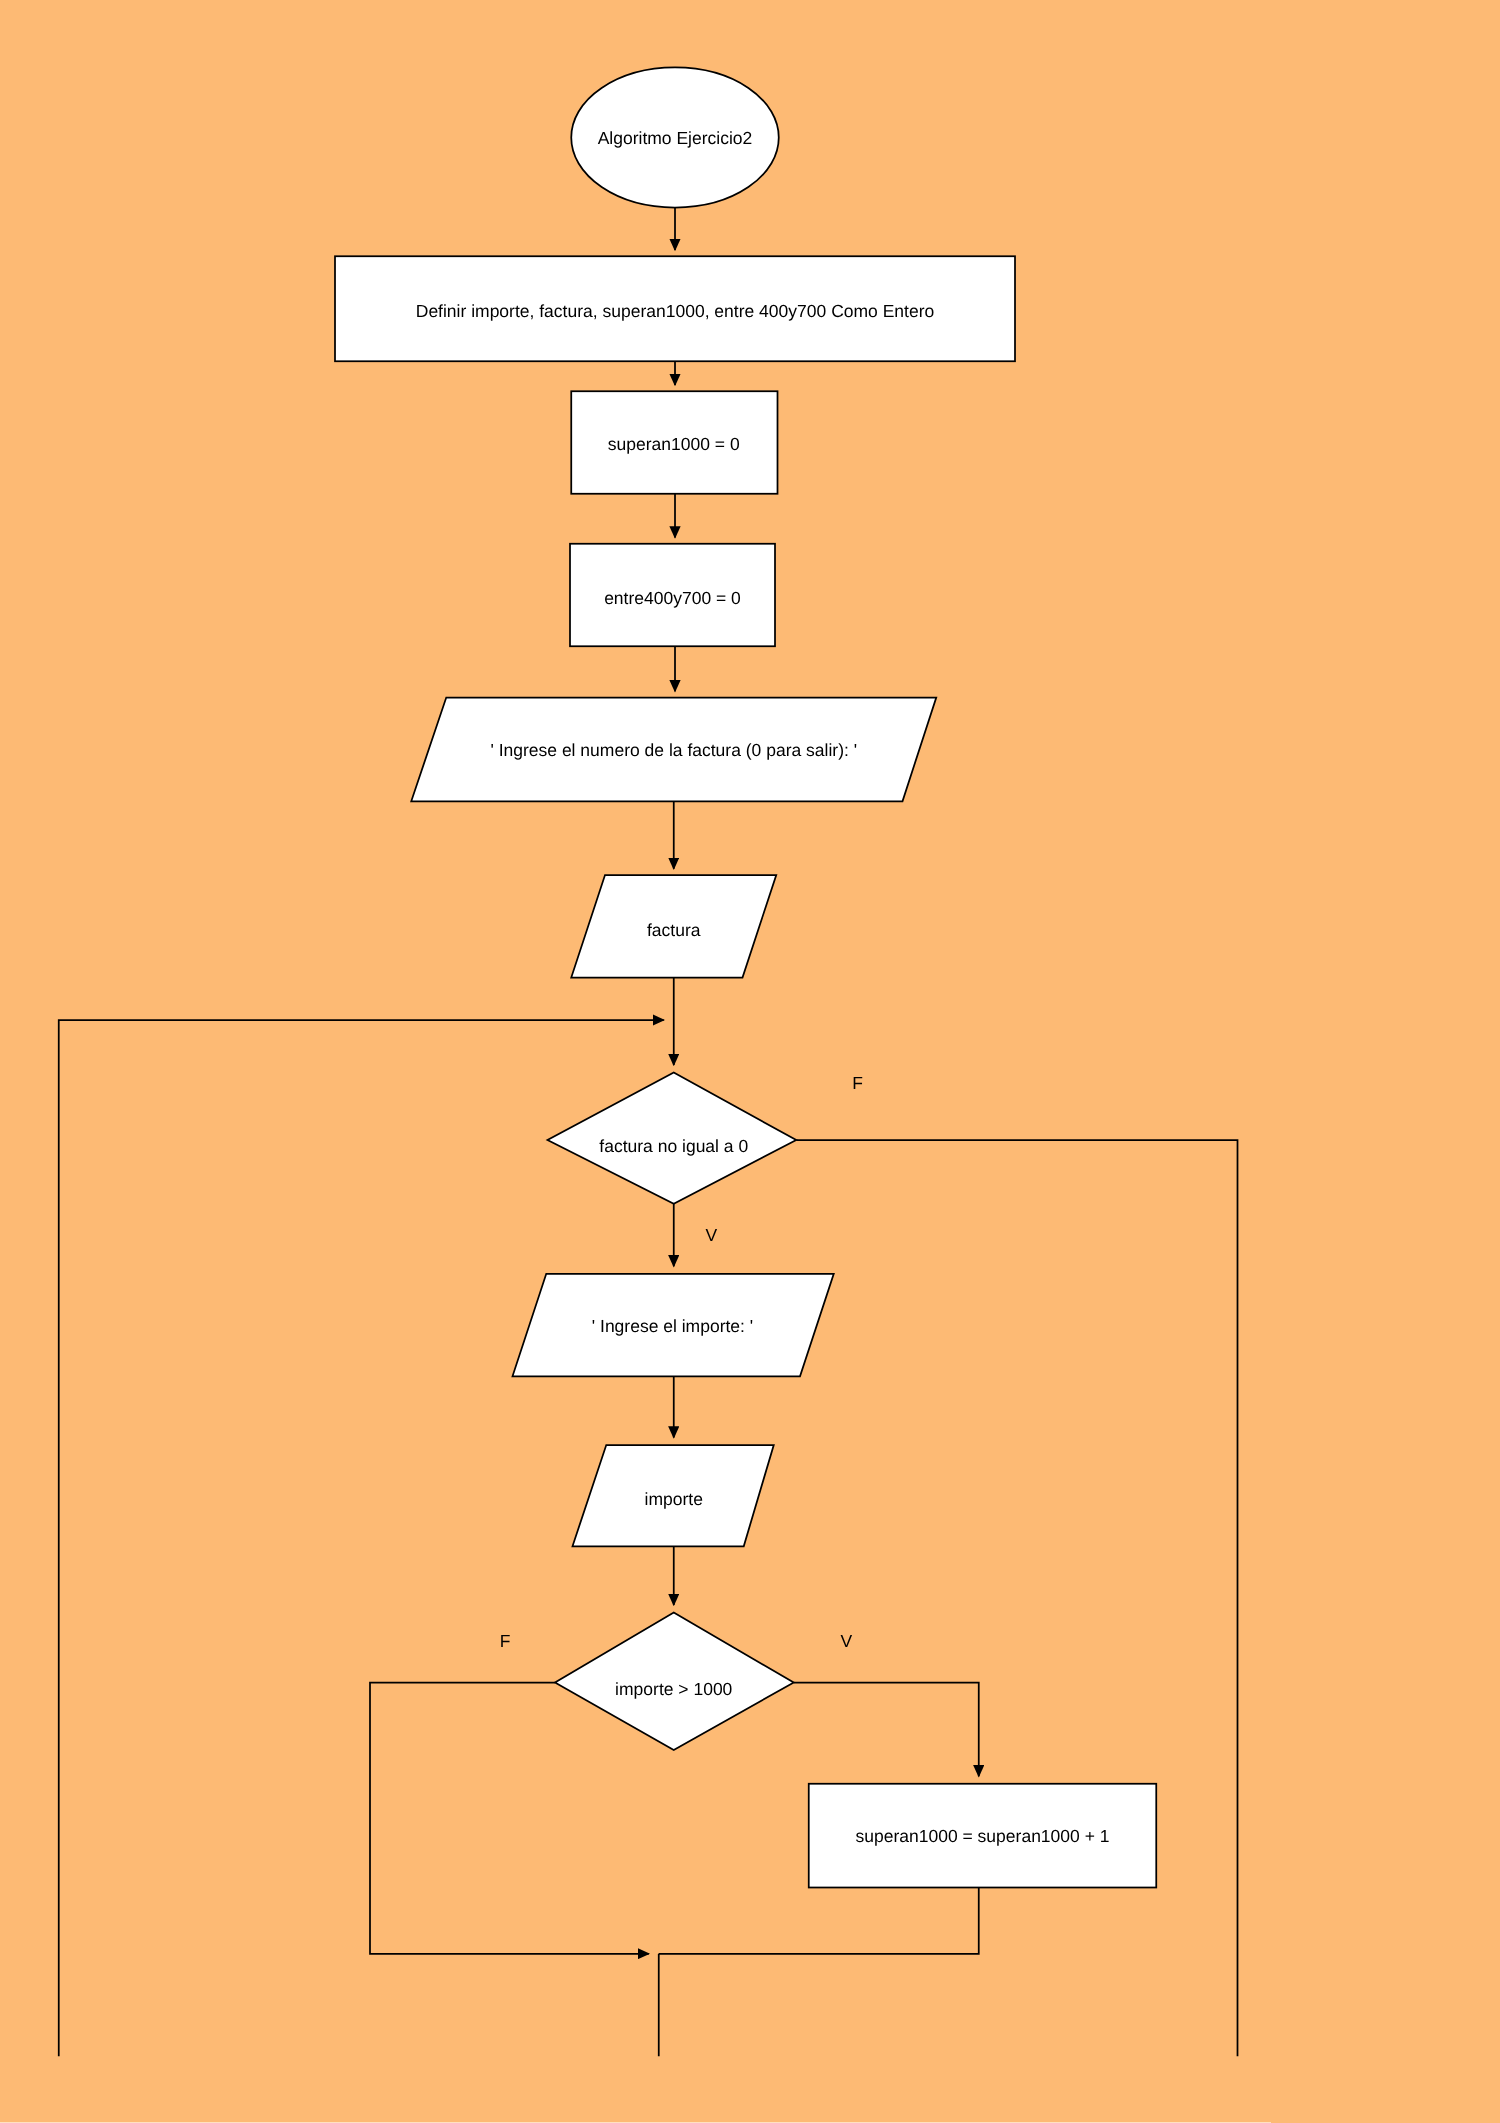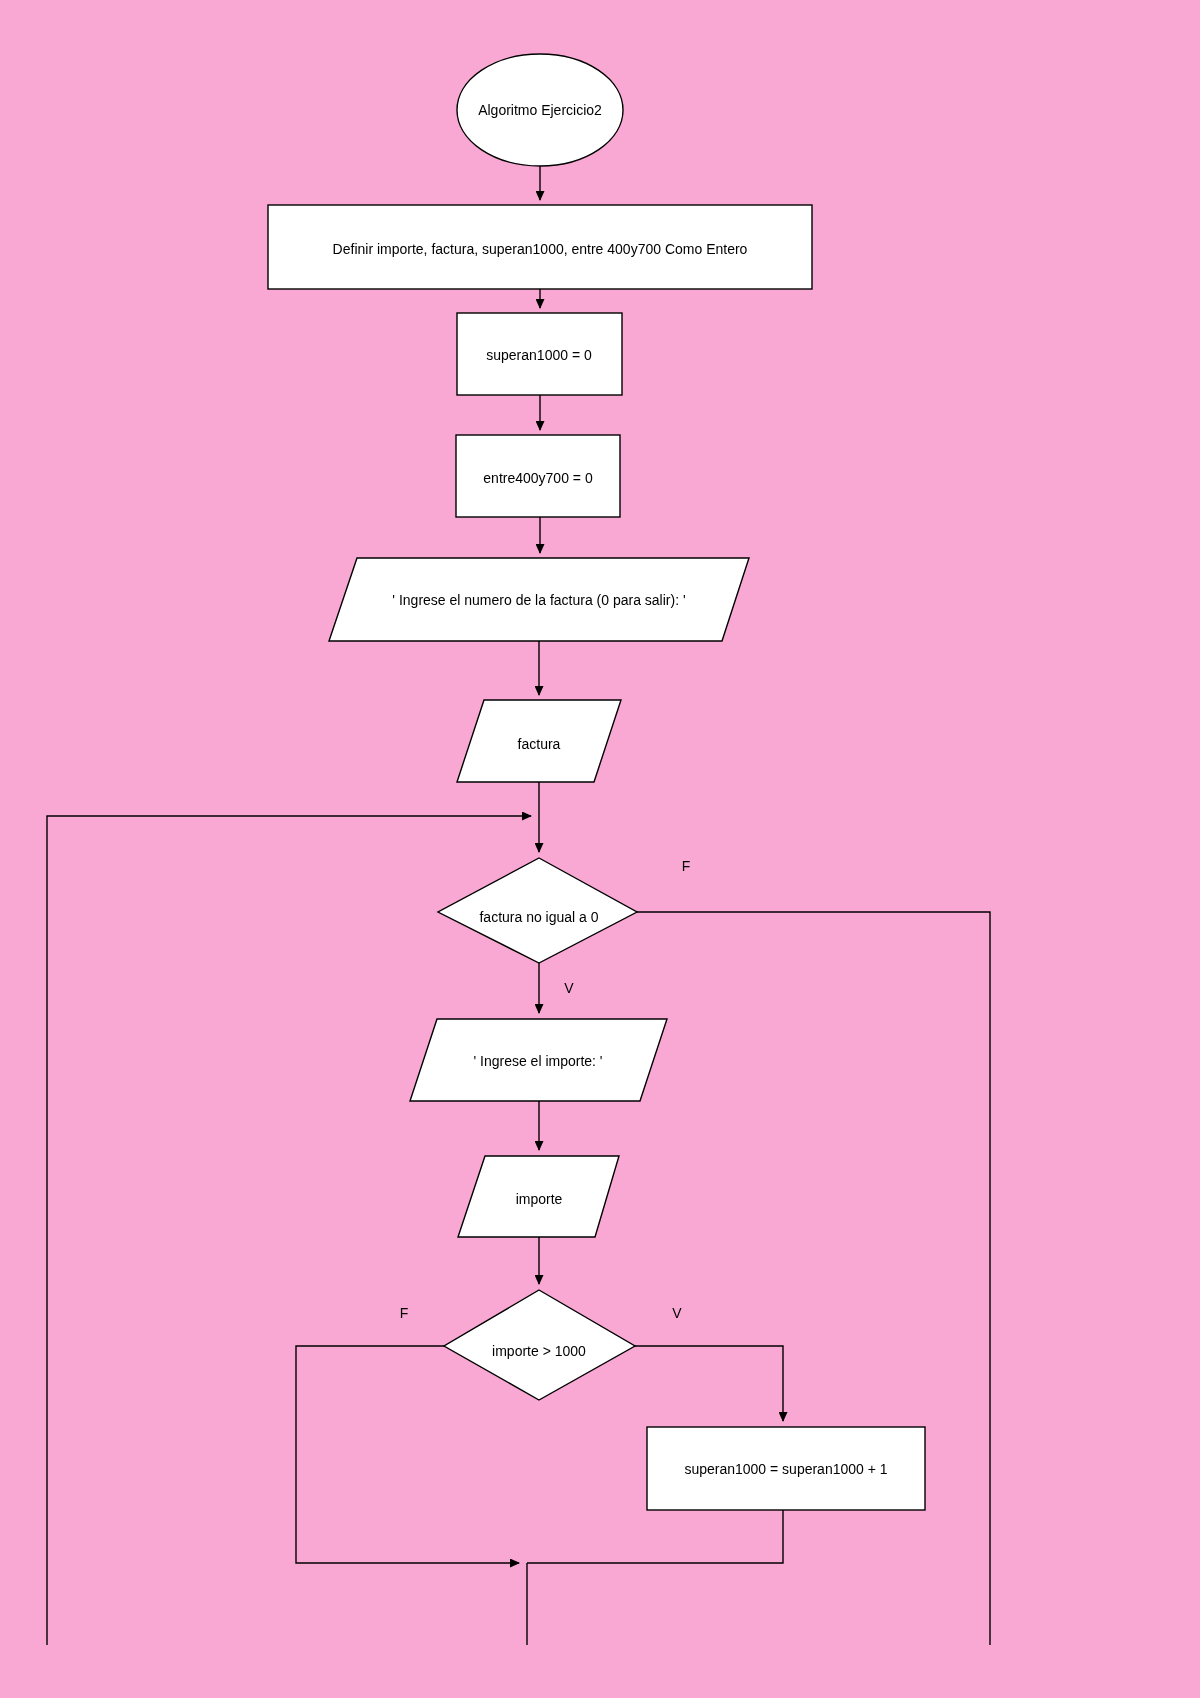--- a/index.html
+++ b/index.html
@@ -1,20 +1,20 @@
 <!DOCTYPE html>
 <html><head>
 <meta charset="utf-8">
 <style>
   html, body { margin: 0; padding: 0; background: #ffffff; }
   .canvas {
     position: relative;
     width: 1200px;
     height: 1698px;
-    background: #f9a8d4;
+    background: #fdba74;
     font-family: "Liberation Sans", "DejaVu Sans", sans-serif;
   }
   svg { display: block; }
   .shape { fill: #ffffff; stroke: #000000; stroke-width: 1.4; }
   .line  { fill: none;    stroke: #000000; stroke-width: 1.4; }
   text {
     font-family: "Liberation Sans", "DejaVu Sans", sans-serif;
     font-size: 14px;
     fill: #000000;
   }

